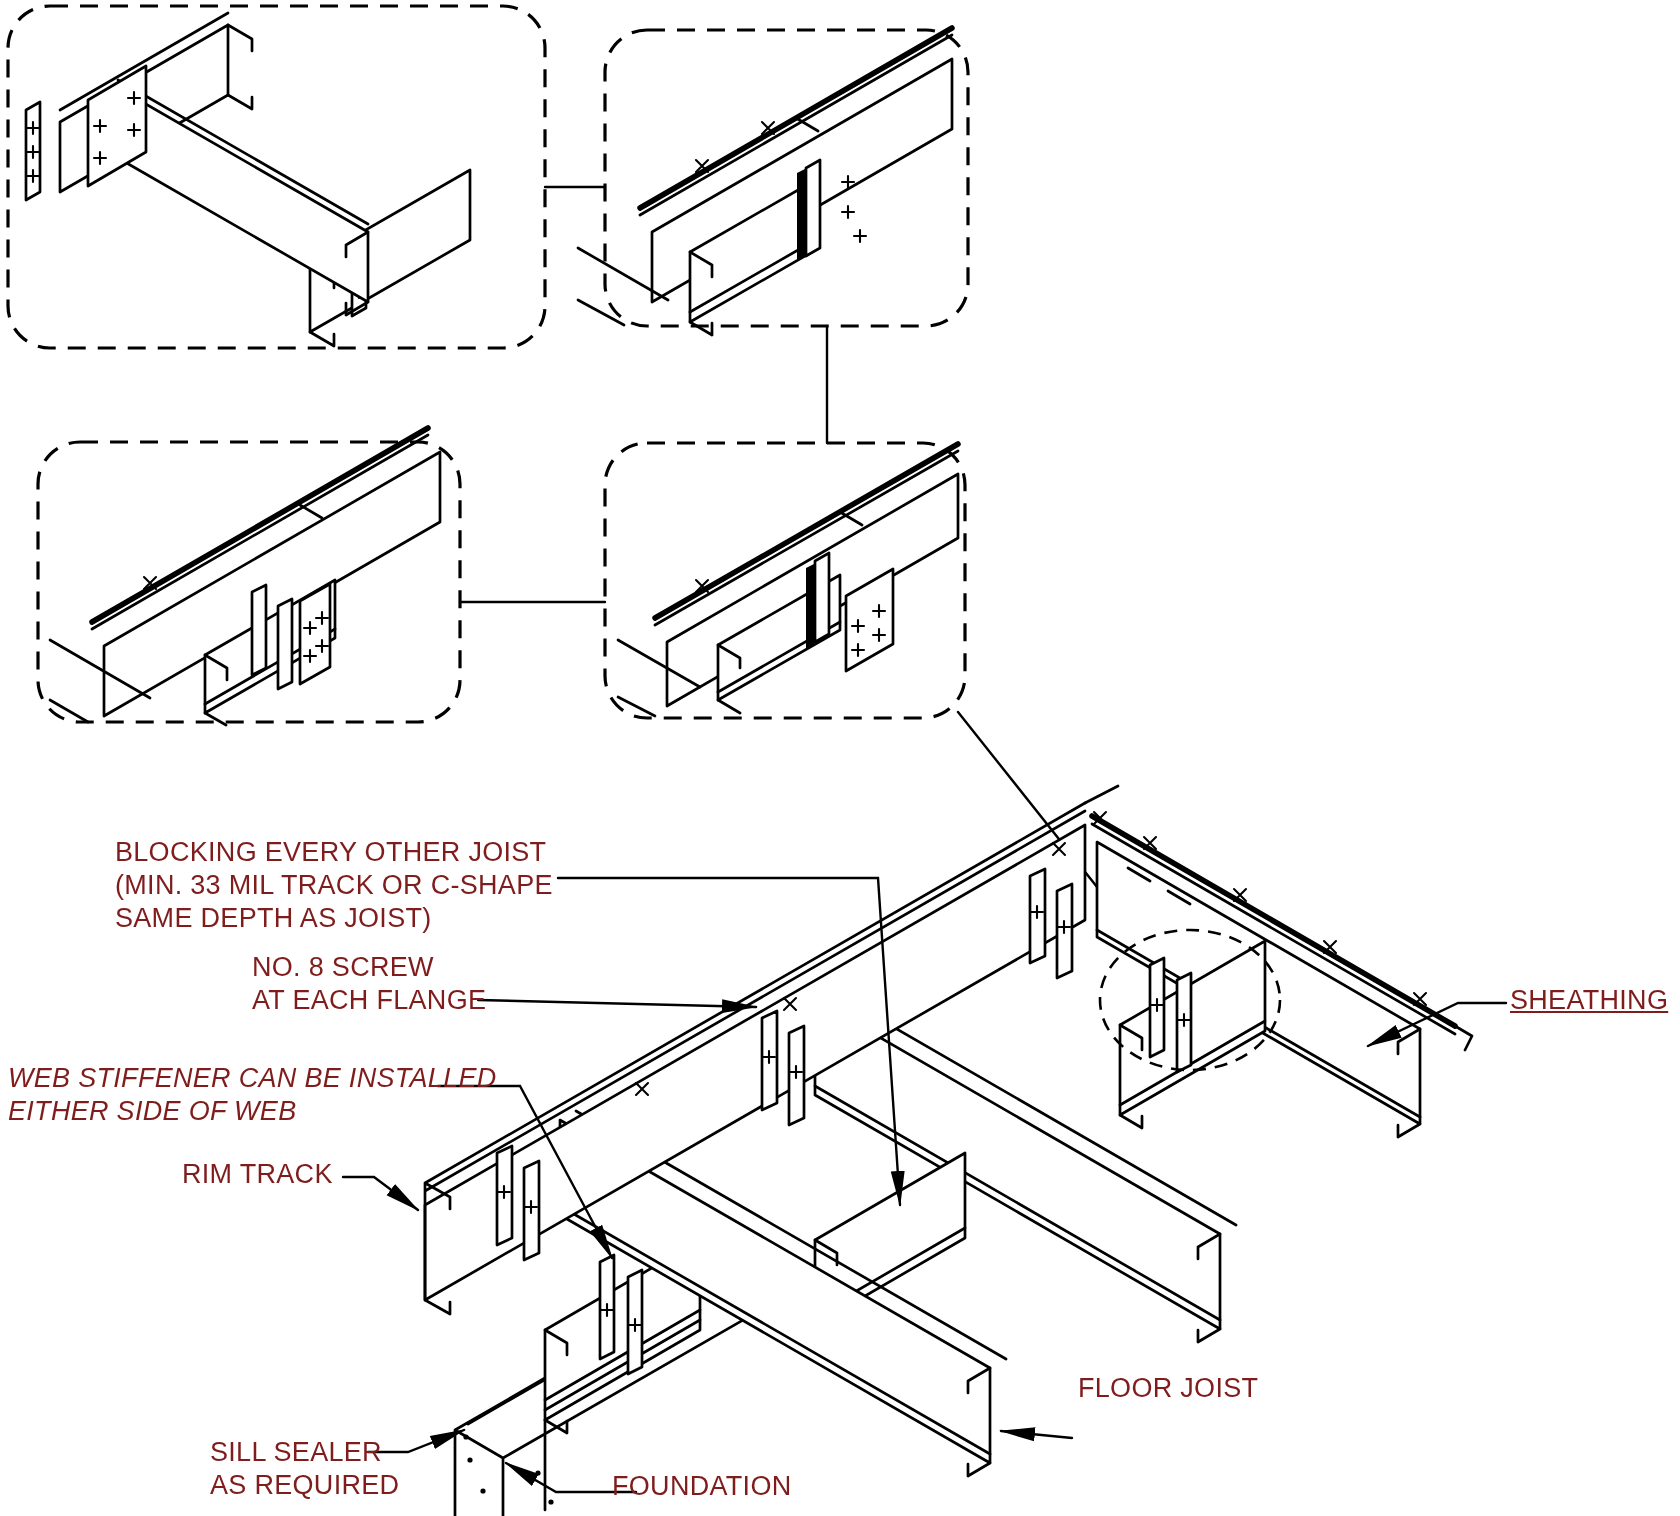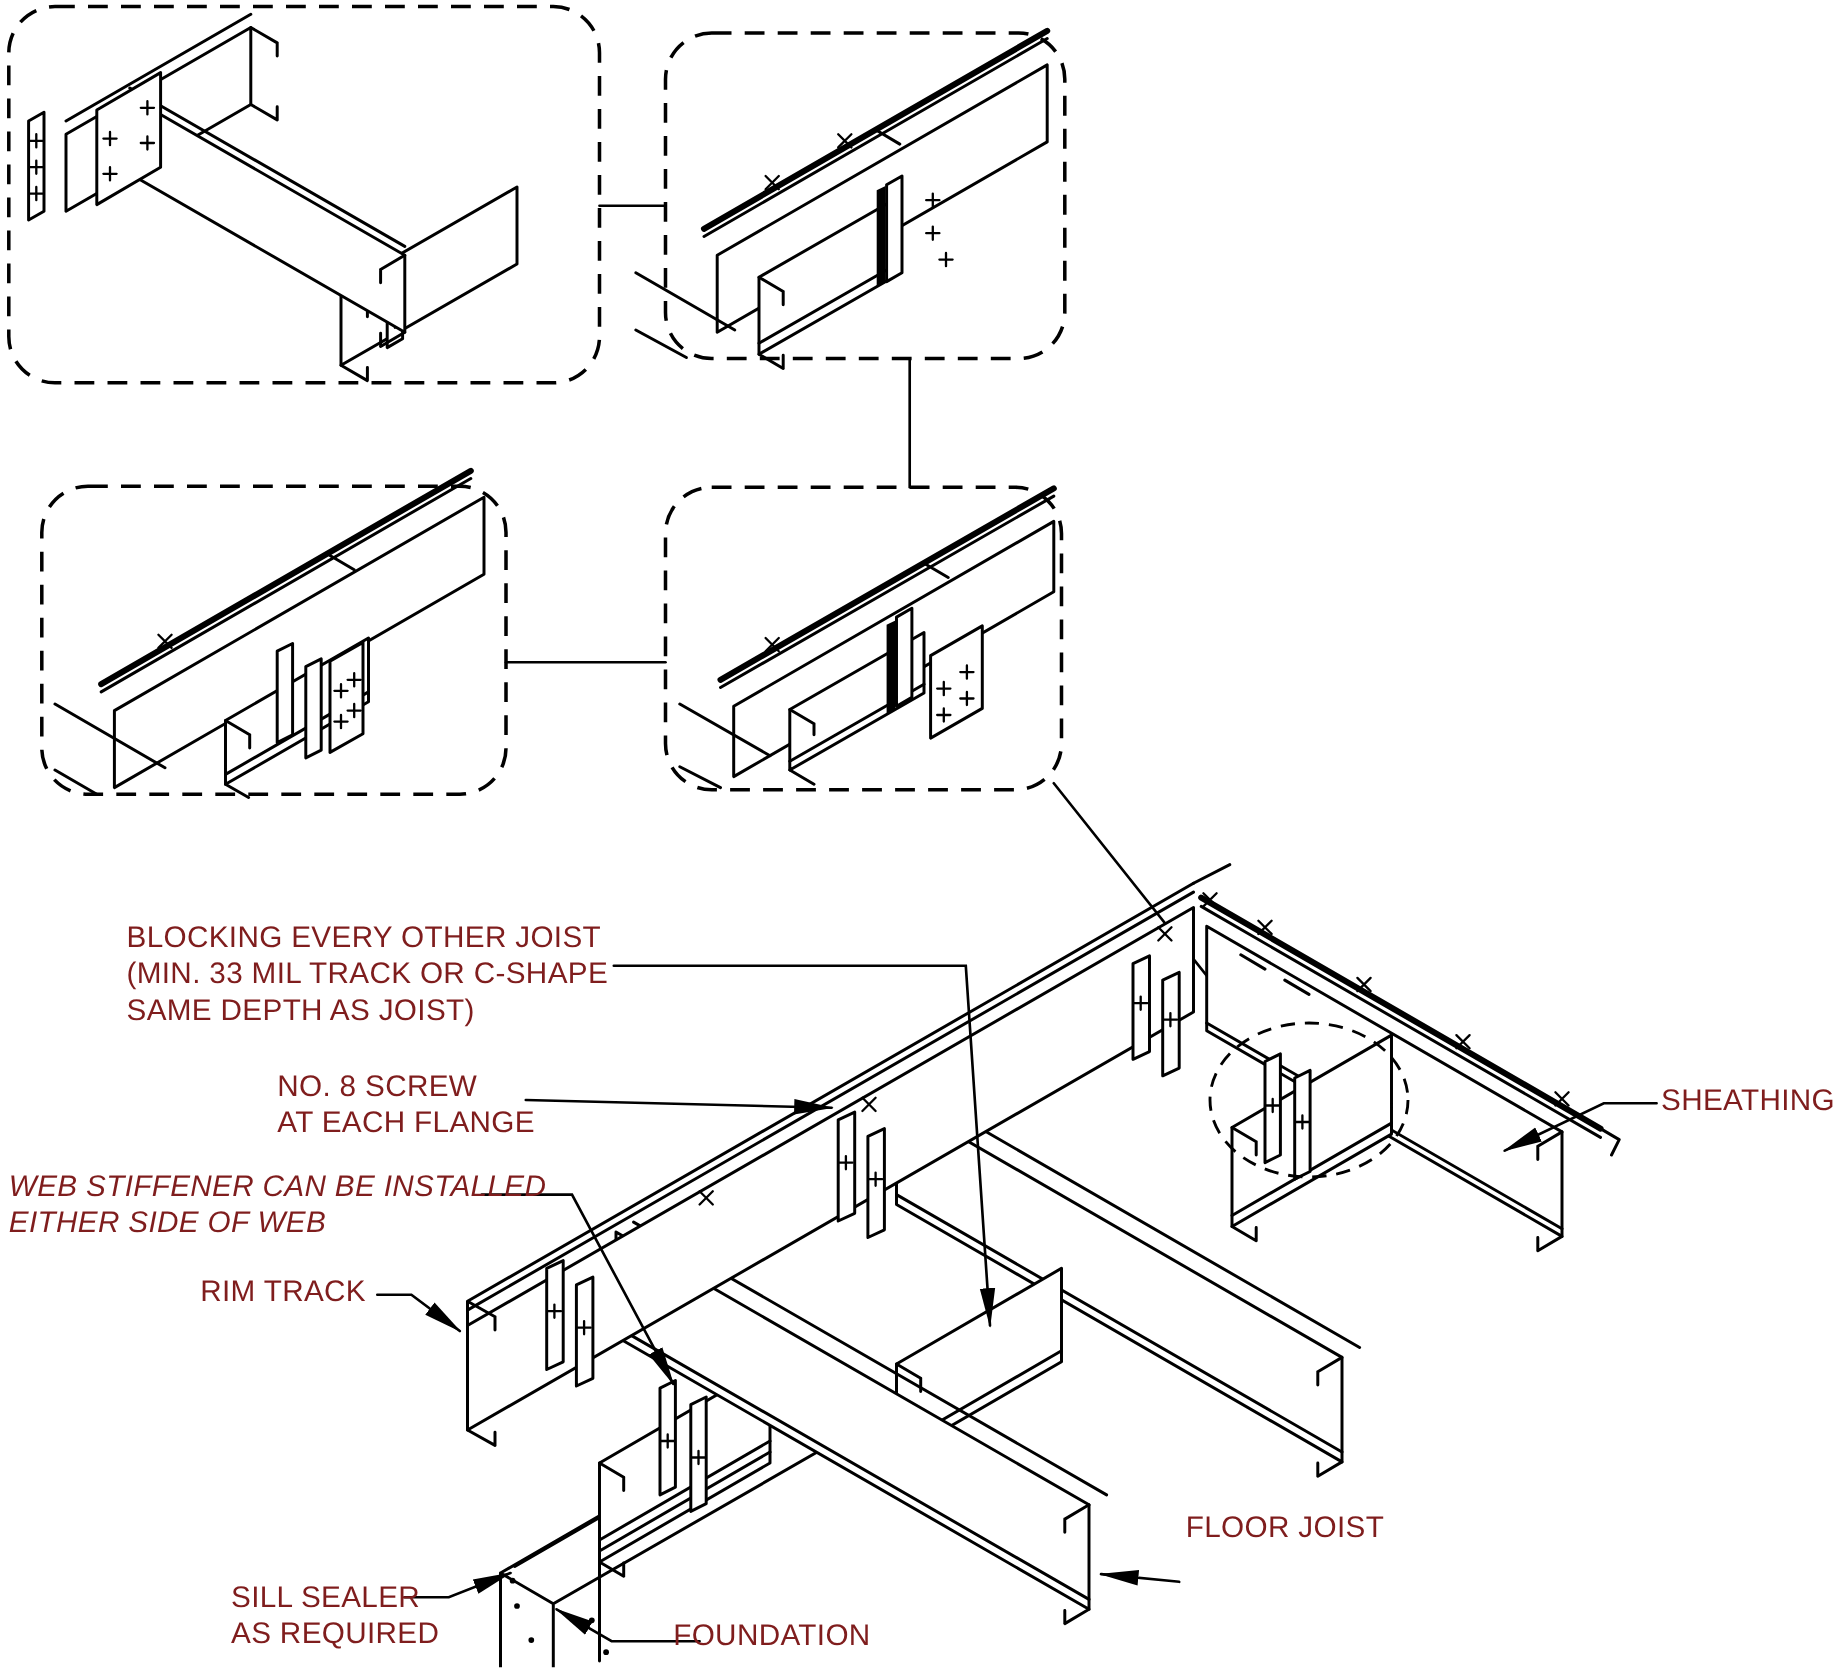--- a/index.html
+++ b/index.html
@@ -190,29 +190,29 @@
       <path class="ldr" d="M636,1492 L556,1492 L506,1463" marker-end="url(#arw)"></path>
       <path class="ldr" d="M1072,1438 L1001,1431" marker-end="url(#arw)"></path>
       <path class="ldr" d="M1506,1003 L1458,1003 L1368,1046" marker-end="url(#arw)"></path>
     </g>
   </svg>
 
   <div class="lbl" style="left:115px;top:836px;">BLOCKING EVERY OTHER JOIST
 (MIN. 33 MIL TRACK OR C-SHAPE
 SAME DEPTH AS JOIST)</div>
 
-  <div class="lbl" style="left:252px;top:951px;margin-top:20px;">NO. 8 SCREW
+  <div class="lbl" style="left:252px;top:951px;">NO. 8 SCREW
 AT EACH FLANGE</div>
 
   <div class="lbl" style="left:8px;top:1062px;font-style:italic;">WEB STIFFENER CAN BE INSTALLED
 EITHER SIDE OF WEB</div>
 
   <div class="lbl" style="left:182px;top:1158px;">RIM TRACK</div>
 
   <div class="lbl" style="left:210px;top:1436px;">SILL SEALER
 AS REQUIRED</div>
 
   <div class="lbl" style="left:612px;top:1470px;">FOUNDATION</div>
 
   <div class="lbl" style="left:1078px;top:1372px;">FLOOR JOIST</div>
 
-  <div class="lbl" style="left:1510px;top:984px;">SHEATHING</div>
+  <div class="lbl" style="left:1510px;top:984px;text-decoration:underline;">SHEATHING</div>
 </div>
 
 </body></html>

